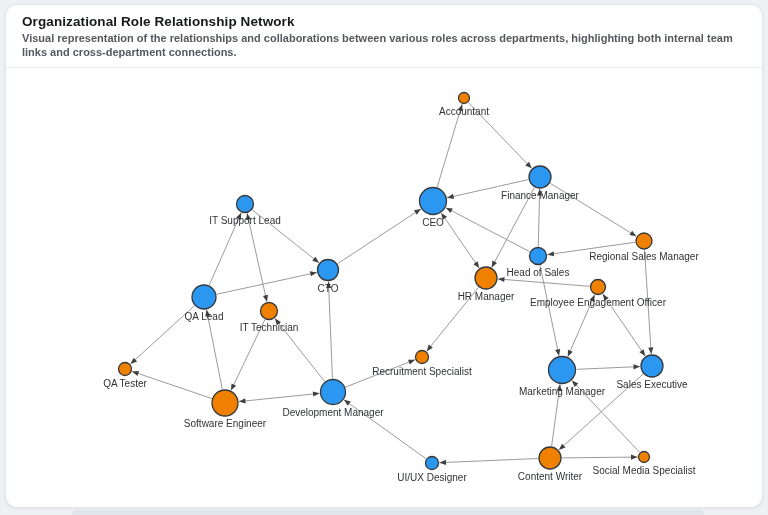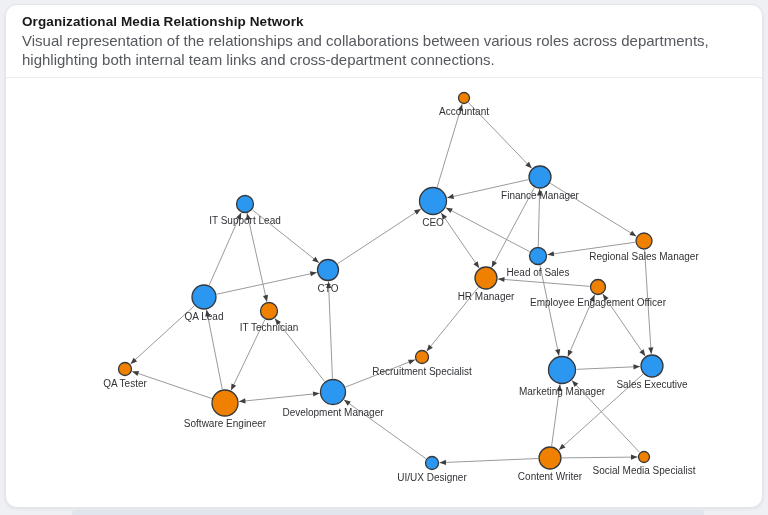--- a/index.html
+++ b/index.html
@@ -13,38 +13,38 @@
     background:#ffffff;border:1px solid #e3e5e9;border-radius:12px;
     box-shadow:0 1px 3px rgba(40,50,70,.08);
   }
   .card-header{
     padding:9px 16px 7px 16px;border-bottom:1px solid #ededf0;
   }
   .card-title{
     font-size:13.5px;font-weight:bold;color:#17181a;letter-spacing:.1px;margin:0 0 3px 0;
   }
   .card-subtitle{
-    font-size:15px;color:#55585e;margin:0;line-height:1.25;
+    font-size:11px;color:#55585e;margin:0;line-height:1.25;font-weight:bold;
   }
   #graph-svg{position:absolute;left:0;top:0;}
   .node-label{
     font-family:"Liberation Sans","DejaVu Sans",sans-serif;
     font-size:10px;fill:#303236;
   }
   .below-strip{
     position:absolute;left:72px;top:510px;width:632px;height:6px;
     background:#dde2ea;border-radius:3px 3px 0 0;opacity:.8;
   }
 </style>
 </head>
 <body>
 
 <div class="card">
   <div class="card-header">
-    <div class="card-title">Organizational Media Relationship Network</div>
+    <div class="card-title">Organizational Role Relationship Network</div>
     <div class="card-subtitle">Visual representation of the relationships and collaborations between various roles across departments, highlighting both internal team links and cross-department connections.</div>
   </div>
   <svg id="graph-svg" width="768" height="515" viewBox="0 0 768 515">
       <line x1="431.1789099867806" y1="182.1152345600516" x2="456.1266955231673" y2="99.22420519721825" stroke="#9b9b9b" stroke-width="1"></line>
       <polygon points="456.1266955231673,99.22420519721825 456.74307312522194,106.19773218516958 451.7637089674473,104.69908860370343" fill="#3f3f3f"></polygon>
       <line x1="462.5063914925283" y1="97.68427536723333" x2="525.680508013794" y2="163.3521070143385" stroke="#9b9b9b" stroke-width="1"></line>
       <polygon points="525.680508013794,163.3521070143385 519.3004063743724,160.4703882441165 523.0478266681591,156.86527505009386" fill="#3f3f3f"></polygon>
       <line x1="522.2909278735516" y1="174.6263339349043" x2="441.14846215279175" y2="192.82651316199062" stroke="#9b9b9b" stroke-width="1"></line>
       <polygon points="441.14846215279175,192.82651316199062 446.92183720205537,188.86694998652032 448.0599152405139,193.9408812413146" fill="#3f3f3f"></polygon>
       <line x1="331.6106130165646" y1="258.68445430340034" x2="414.8822705443315" y2="203.96307935658214" stroke="#9b9b9b" stroke-width="1"></line>

